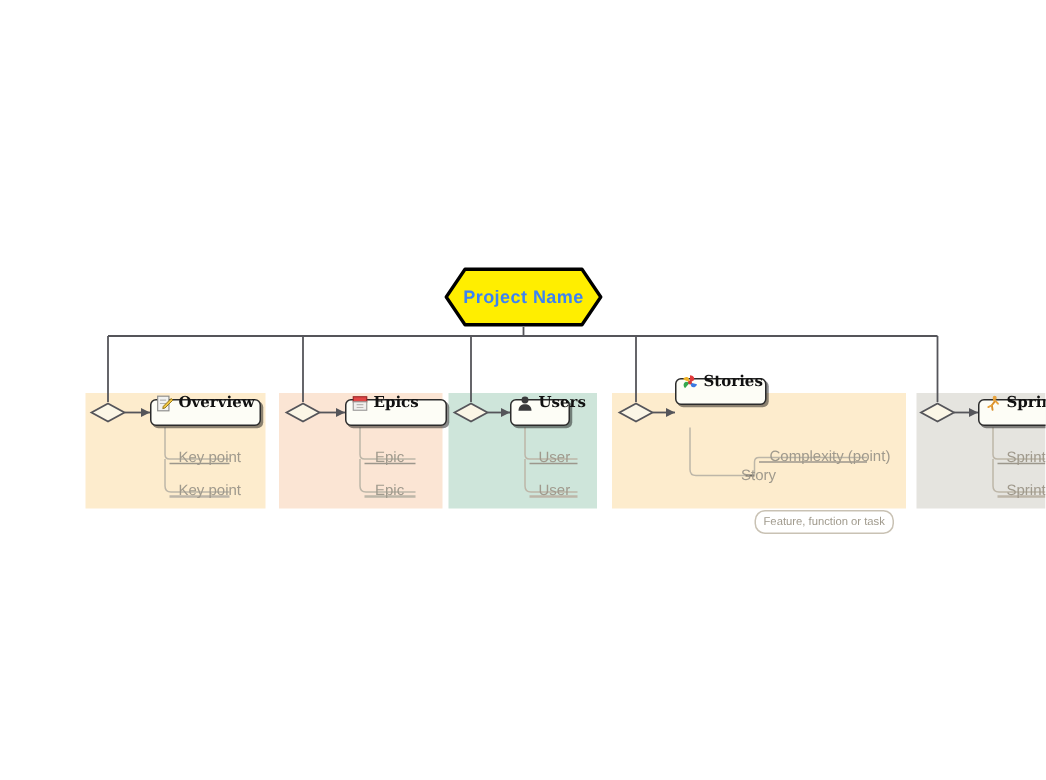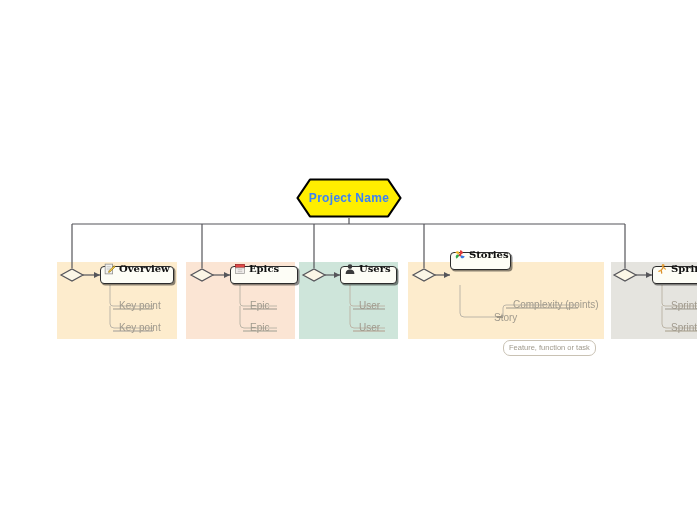--- a/index.html
+++ b/index.html
@@ -190,21 +190,21 @@
 <div class="topic" style="left:230px; top:266px; width:68px;">
   <svg class="t-icon" viewBox="0 0 16 16" xmlns="http://www.w3.org/2000/svg">
     <rect x="2" y="2" width="12" height="4.5" fill="#e04646" stroke="#9c2424" stroke-width="1"></rect>
     <rect x="2" y="6.5" width="12" height="7.5" fill="#f0eeec" stroke="#9c9a98" stroke-width="1"></rect>
     <line x1="5" y1="9" x2="11" y2="9" stroke="#b9b6b3" stroke-width="1"></line>
     <line x1="5" y1="11.5" x2="11" y2="11.5" stroke="#b9b6b3" stroke-width="1"></line>
   </svg>
   <span class="t-label">Epics</span>
 </div>
 
-<div class="topic" style="left:340px; top:266px; width:57px;">
+<div class="topic" style="left:340px; top:266px; width:40px;">
   <svg class="t-icon" viewBox="0 0 16 16" xmlns="http://www.w3.org/2000/svg">
     <circle cx="8" cy="4.8" r="3.1" fill="#3a3a3c"></circle>
     <path d="M2.2,14.5 C2.2,10.2 5,8.6 8,8.6 C11,8.6 13.8,10.2 13.8,14.5 Z" fill="#3a3a3c"></path>
   </svg>
   <span class="t-label">Users</span>
 </div>
 
 <div class="topic" style="left:450px; top:252px; width:61px;justify-content:space-between;">
   <svg class="t-icon" viewBox="0 0 16 16" xmlns="http://www.w3.org/2000/svg">
     <path d="M8,8 L8,1.5 C11,1.5 12.5,4 11.5,6 Z" fill="#e23a3a"></path>
@@ -229,17 +229,17 @@
 <span class="subitem" style="left:119px; top:301px;">Key point</span>
 <span class="subitem" style="left:119px; top:323px;">Key point</span>
 
 <span class="subitem" style="left:250px; top:301px;">Epic</span>
 <span class="subitem" style="left:250px; top:323px;">Epic</span>
 
 <span class="subitem" style="left:359px; top:301px;">User</span>
 <span class="subitem" style="left:359px; top:323px;">User</span>
 
 <span class="subitem" style="left:467px; top:313px;margin-left:27px;">Story</span>
-<span class="subitem" style="left:513px; top:300px;">Complexity (points)</span>
+<span class="subitem" style="left:513px; top:300px;">Complexity (point)</span>
 <span class="sub-rounded" style="left:503px; top:319px;margin-top:21px;">Feature, function or task</span>
 
 <span class="subitem" style="left:671px; top:301px;">Sprint</span>
 <span class="subitem" style="left:671px; top:323px;">Sprint</span>
 
 </body></html>

